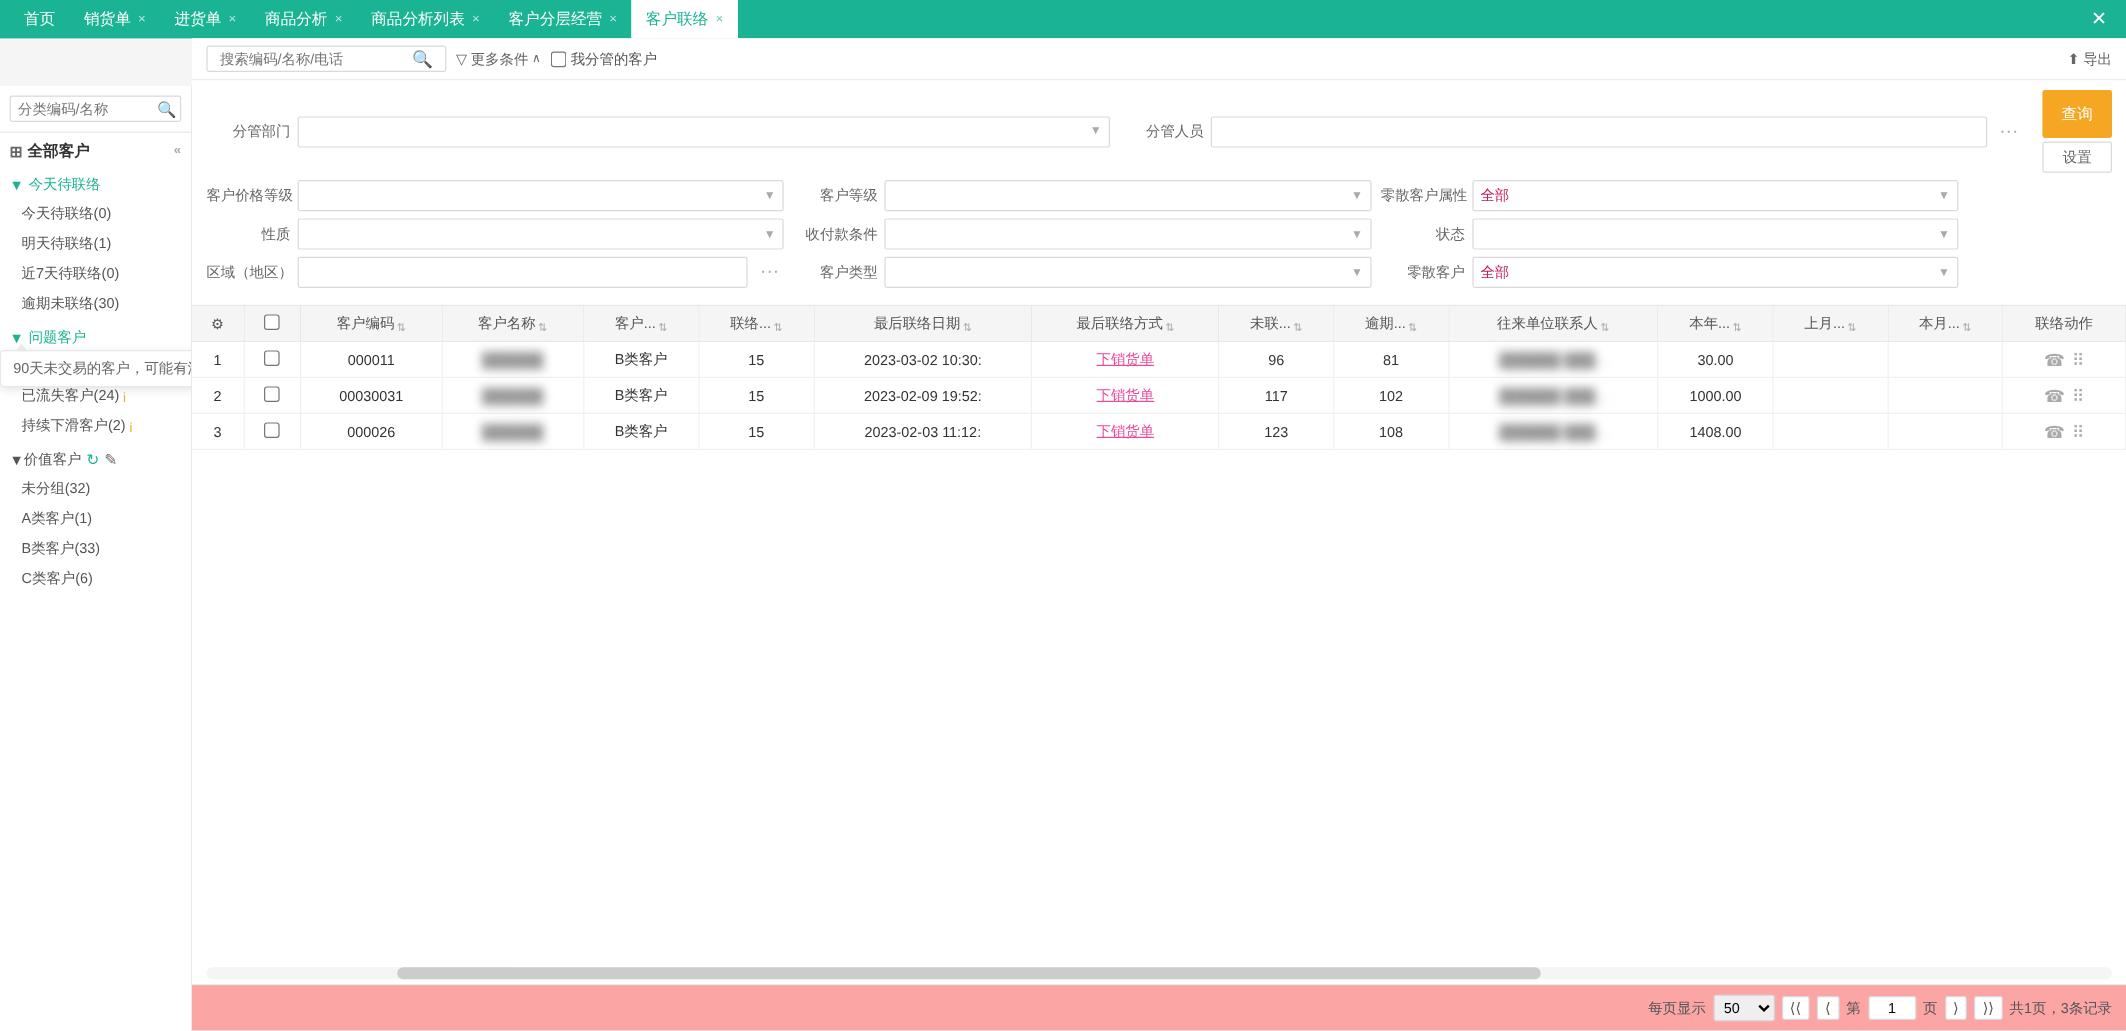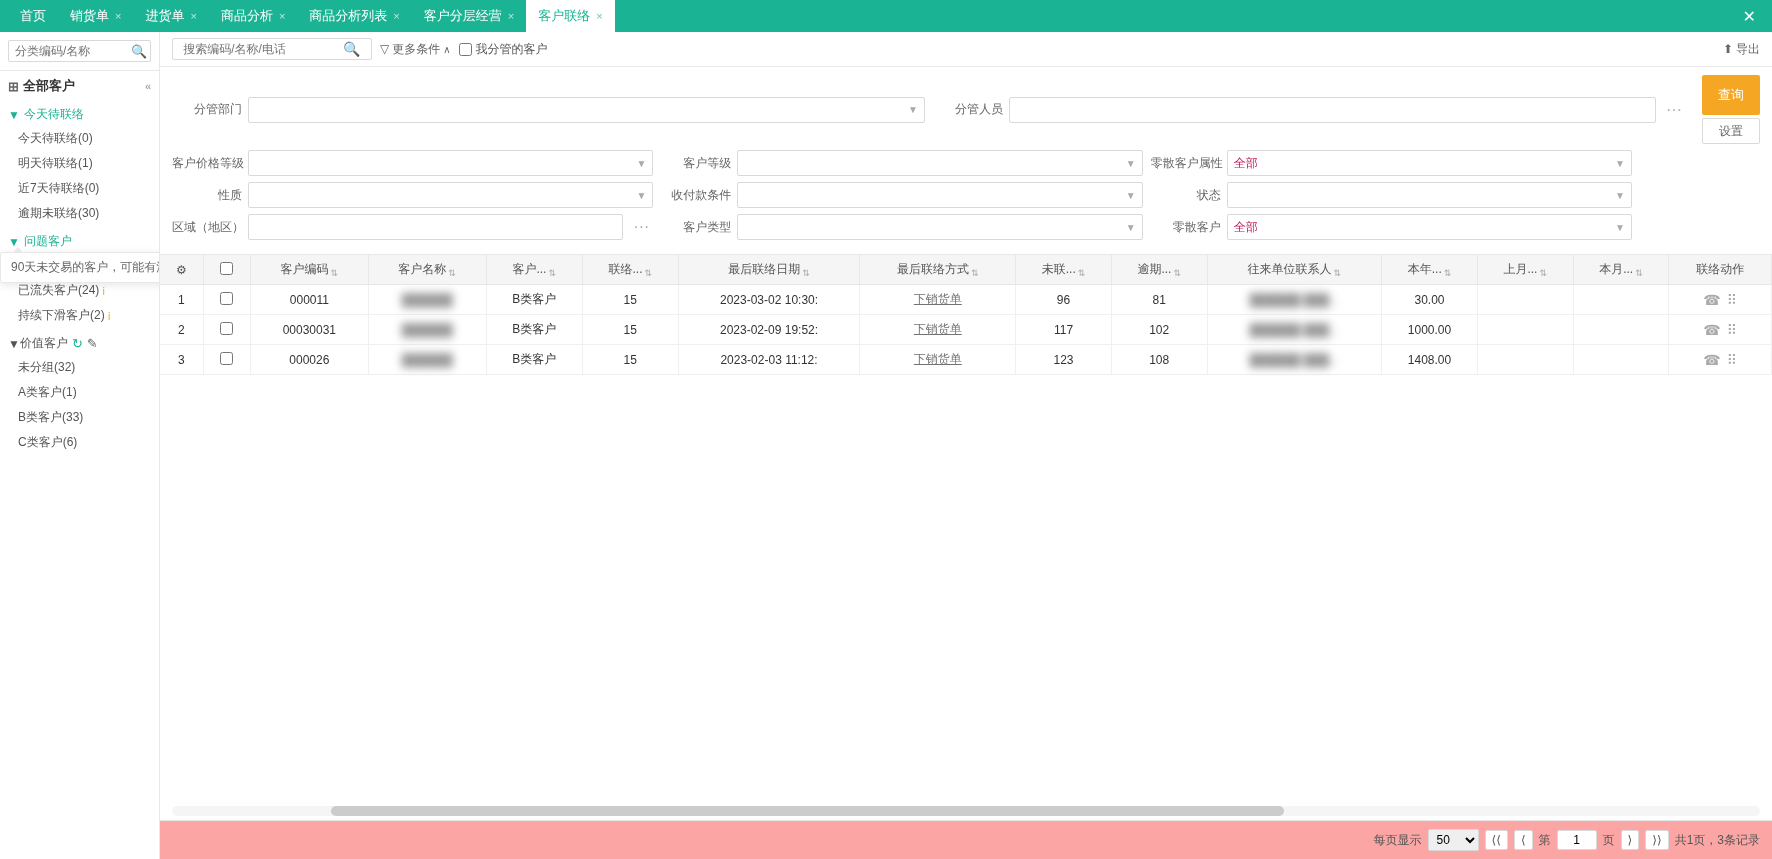--- a/index.html
+++ b/index.html
@@ -11,21 +11,21 @@
     .nav-tab.active { background: #fff; color: #1ab394; }
     .nav-tab .close-x { margin-left: 6px; font-size: 11px; opacity: 0.7; }
     .nav-home { color: #fff; padding: 0 12px; height: 32px; display: flex; align-items: center; cursor: pointer; font-size: 13px; }
     .nav-spacer { flex: 1; }
     .nav-close-btn { color: #fff; font-size: 16px; cursor: pointer; padding: 0 8px; }
 
     
     .main-layout { display: flex; height: calc(859px - 32px); }
 
     
-    .sidebar { width: 160px; background: #fff; border-right: 1px solid #e8e8e8; display: flex; flex-direction: column; overflow-y: auto; }
+    .sidebar { width: 160px; background: #fff; border-right: 1px solid #e8e8e8; display: flex; flex-direction: column; overflow-y: auto; margin-top: 40px; }
     .sidebar-search { padding: 8px; border-bottom: 1px solid #e8e8e8; display: flex; align-items: center; }
     .sidebar-search input { border: 1px solid #d9d9d9; padding: 3px 6px; width: 100%; font-size: 12px; border-radius: 2px; outline: none; }
     .sidebar-search-icon { margin-left: -20px; color: #aaa; font-size: 13px; }
 
     .sidebar-section-title { padding: 6px 8px; color: #333; font-weight: bold; font-size: 13px; display: flex; align-items: center; cursor: pointer; }
     .sidebar-section-title .grid-icon { margin-right: 4px; color: #666; }
     .sidebar-collapse-btn { margin-left: auto; color: #aaa; font-size: 11px; }
 
     .sidebar-group { margin-bottom: 2px; }
     .sidebar-group-title { padding: 5px 8px 3px 8px; color: #1ab394; font-size: 12px; display: flex; align-items: center; cursor: pointer; }
@@ -65,21 +65,21 @@
     .settings-btn { background: #fff; color: #666; border: 1px solid #d9d9d9; padding: 3px 12px; border-radius: 2px; cursor: pointer; font-size: 12px; height: 26px; }
     .btn-group { display: flex; flex-direction: column; gap: 3px; }
 
     
     .table-wrap { flex: 1; overflow: auto; }
     table { width: 100%; border-collapse: collapse; }
     thead tr th { background: #f5f5f5; border-bottom: 1px solid #e8e8e8; border-right: 1px solid #e8e8e8; padding: 6px 8px; color: #555; font-weight: normal; font-size: 12px; white-space: nowrap; text-align: center; position: sticky; top: 0; }
     tbody tr td { border-bottom: 1px solid #f0f0f0; border-right: 1px solid #f0f0f0; padding: 6px 8px; color: #333; font-size: 12px; white-space: nowrap; text-align: center; }
     .col-sort { display: flex; align-items: flex-end; justify-content: center; gap: 2px; cursor: pointer; }
     .sort-icon { font-size: 9px; color: #aaa; }
-    .link-text { color: #737373; cursor: pointer; text-decoration: underline; text-align: center; }
+    .link-text { color: #ec4899; cursor: pointer; text-decoration: underline; text-align: center; }
     .action-icons { display: flex; gap: 6px; justify-content: center; }
     .action-icon { color: #aaa; cursor: pointer; font-size: 14px; }
     .blurred { filter: blur(4px); user-select: none; color: #999; }
 
     
     .pagination { padding: 8px 12px; background: #fca5a5; border-top: 1px solid #e8e8e8; display: flex; align-items: center; justify-content: flex-end; gap: 6px; color: #555; font-size: 12px; }
     .page-select { border: 1px solid #d9d9d9; padding: 2px 4px; font-size: 12px; border-radius: 2px; }
     .page-btn { border: 1px solid #d9d9d9; background: #fff; padding: 2px 6px; cursor: pointer; font-size: 12px; border-radius: 2px; color: #555; }
     .page-btn:disabled { color: #ccc; cursor: not-allowed; }
     .page-input { border: 1px solid #d9d9d9; padding: 2px 4px; width: 40px; text-align: center; font-size: 12px; border-radius: 2px; }

